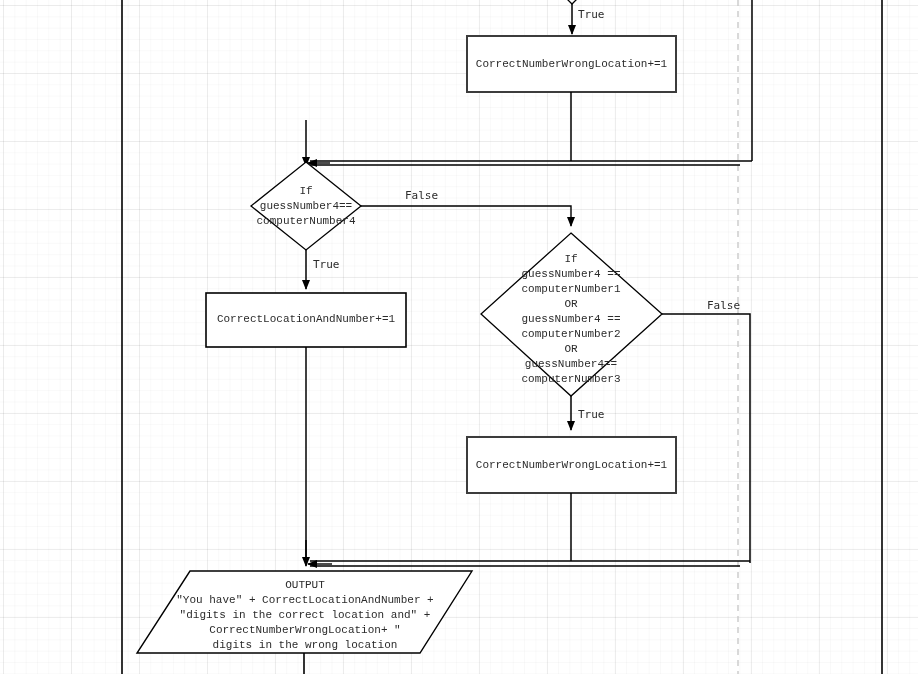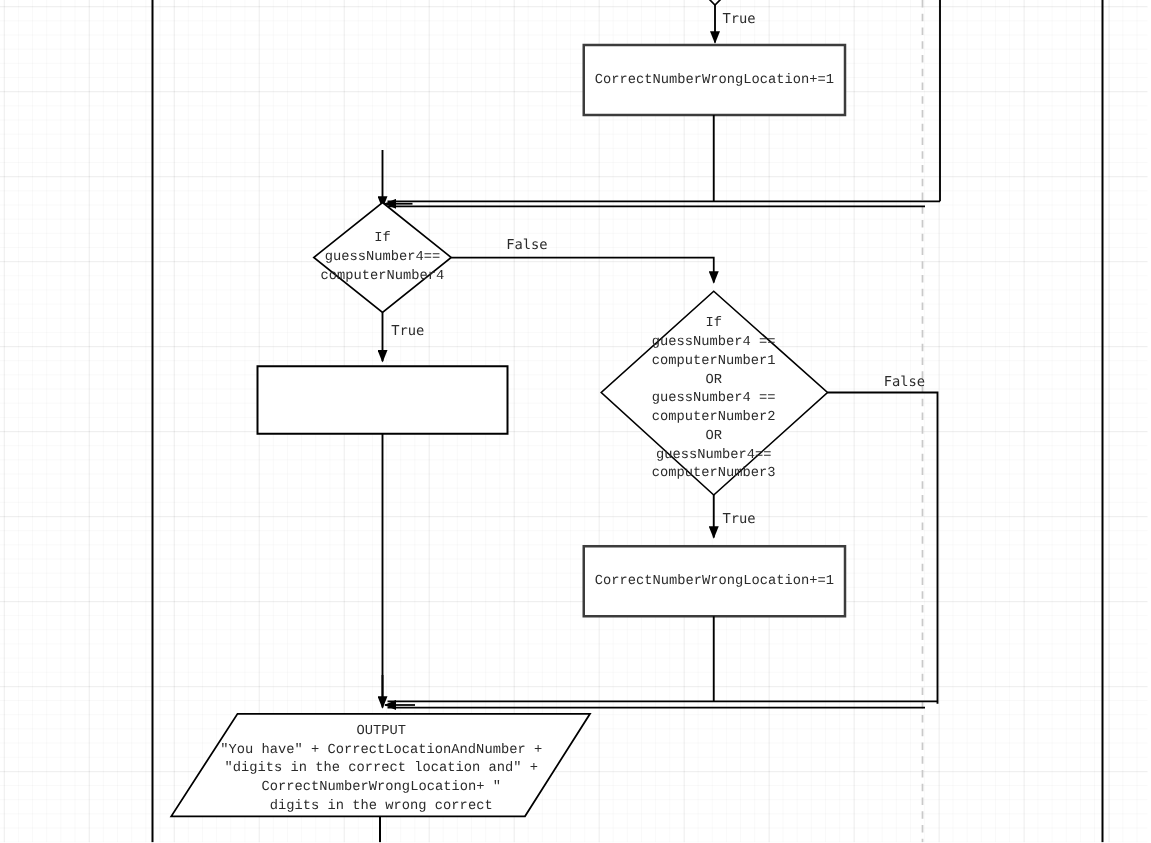--- a/index.html
+++ b/index.html
@@ -104,20 +104,21 @@
   <div class="node-txt" style="left:231px;top:184px;width:150px;"><span>If</span><br><span>guessNumber4==</span><br><span>computerNumber4</span></div>
 
   <div class="lbl edge-lbl" style="left:405px;top:188px;">False</div>
 
   <div class="lbl edge-lbl" style="left:313px;top:257px;">True</div>
 
   <div class="node-txt" style="left:496px;top:252px;width:150px;"><span>If</span><br><span>guessNumber4 ==</span><br><span>computerNumber1</span><br><span>OR</span><br><span>guessNumber4 ==</span><br><span>computerNumber2</span><br><span>OR</span><br><span>guessNumber4==</span><br><span>computerNumber3</span></div>
 
   <div class="lbl edge-lbl" style="left:707px;top:298px;">False</div>
 
+  <div class="node-txt" style="left:206px;top:312px;width:200px;">CorrectLocationAndNumber+=1</div>
 
   <div class="lbl edge-lbl" style="left:578px;top:407px;">True</div>
 
   <div class="node-txt" style="left:467px;top:458px;width:209px;">CorrectNumberWrongLocation+=1</div>
 
-  <div class="node-txt" style="left:155px;top:578px;width:300px;"><span>OUTPUT</span><br><span>"You have" + CorrectLocationAndNumber +</span><br><span>"digits in the correct location and" +</span><br><span>CorrectNumberWrongLocation+ "</span><br><span>digits in the wrong correct</span></div>
+  <div class="node-txt" style="left:155px;top:578px;width:300px;"><span>OUTPUT</span><br><span>"You have" + CorrectLocationAndNumber +</span><br><span>"digits in the correct location and" +</span><br><span>CorrectNumberWrongLocation+ "</span><br><span>digits in the wrong location</span></div>
 
 </div>
 
 </body></html>

